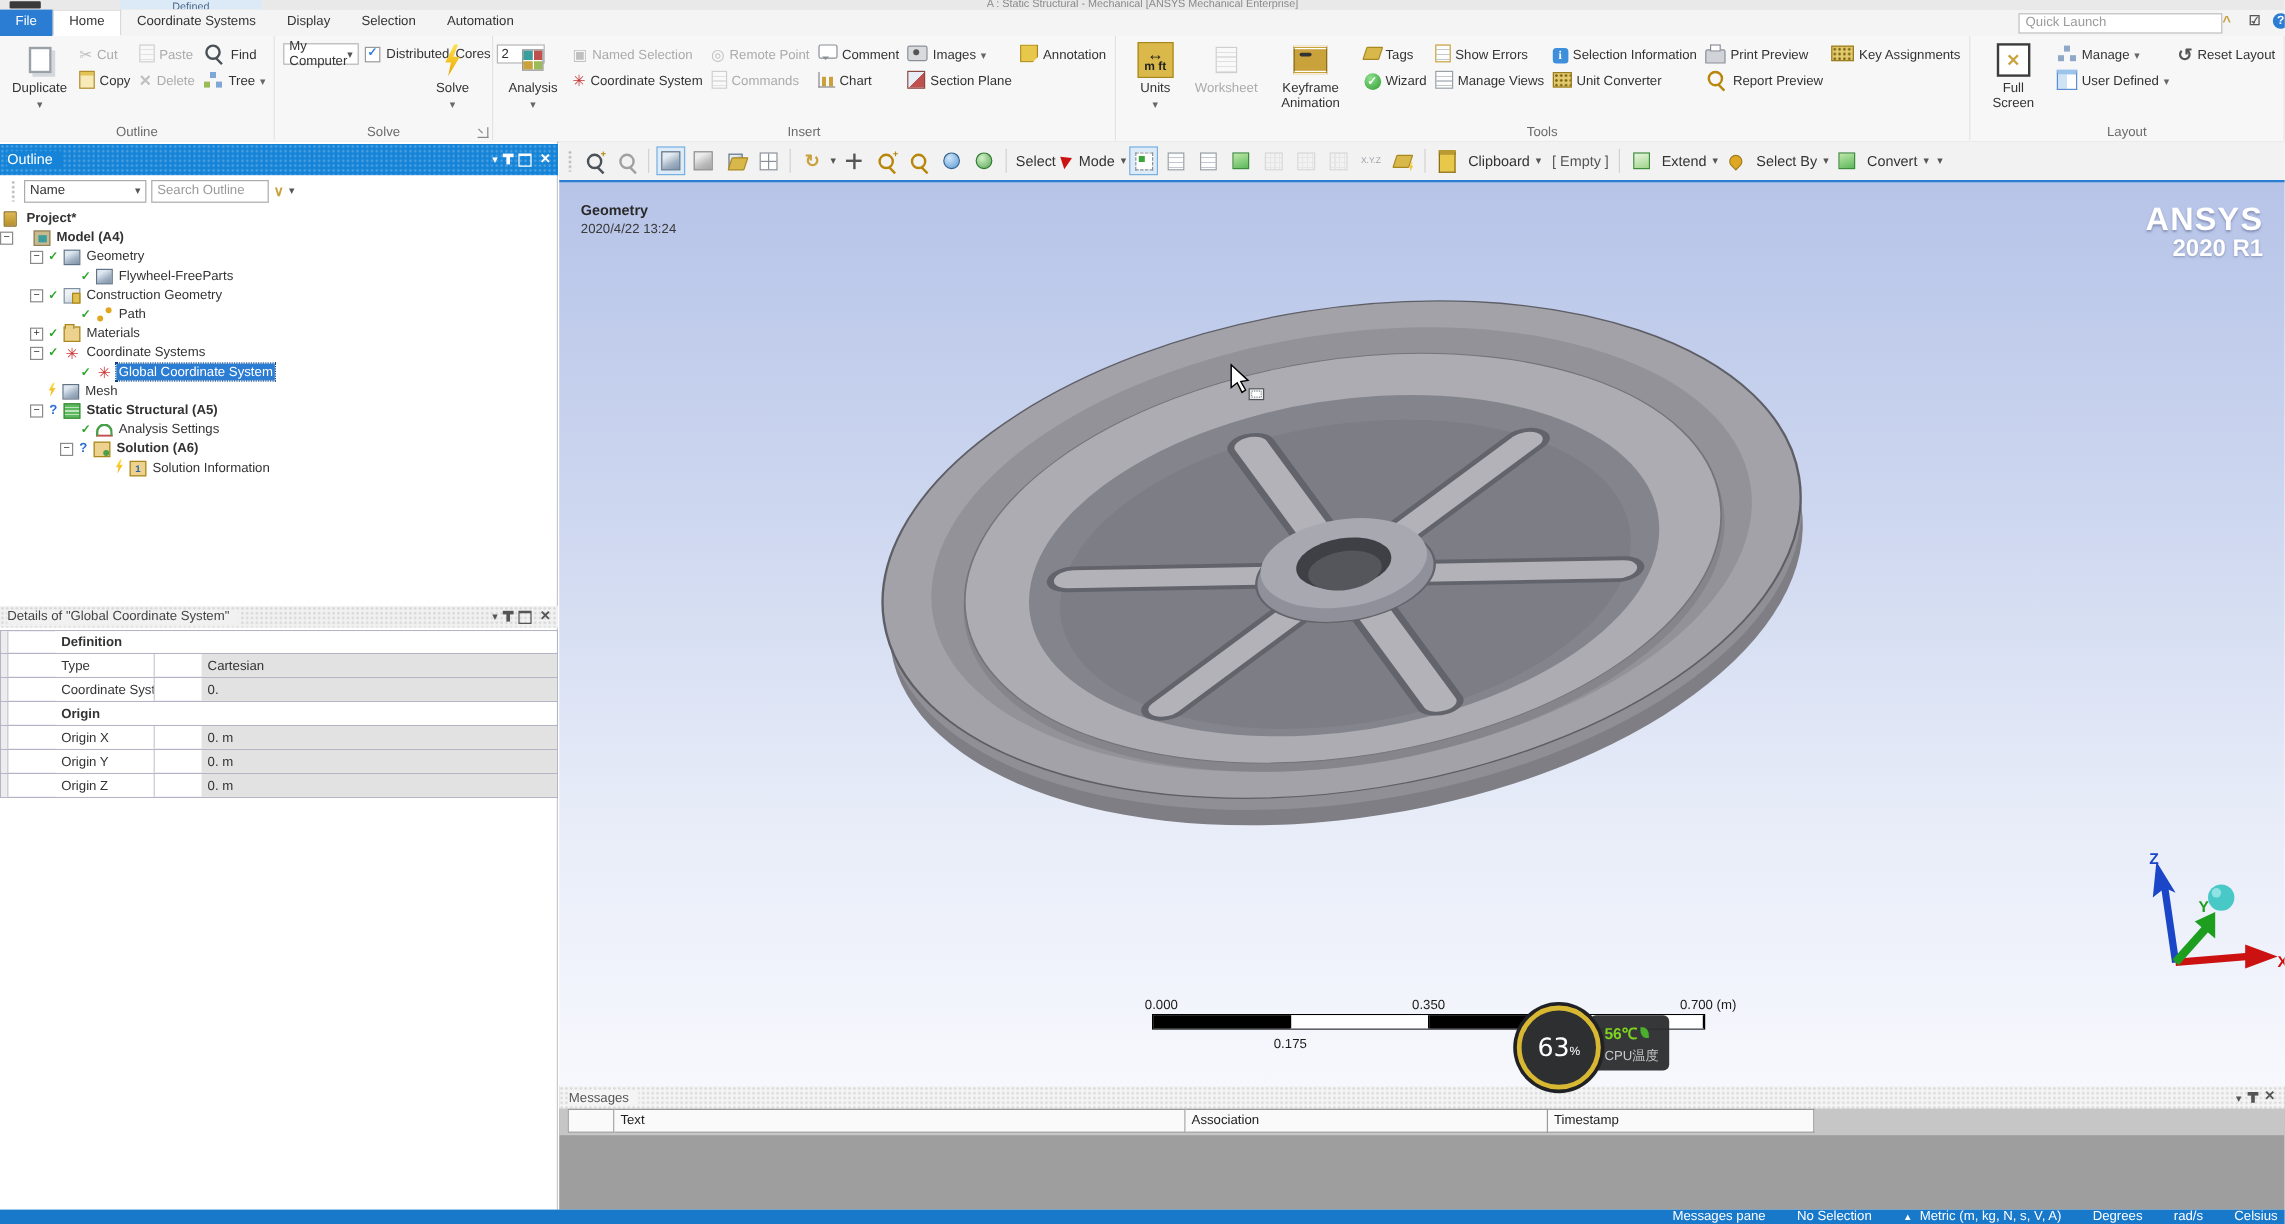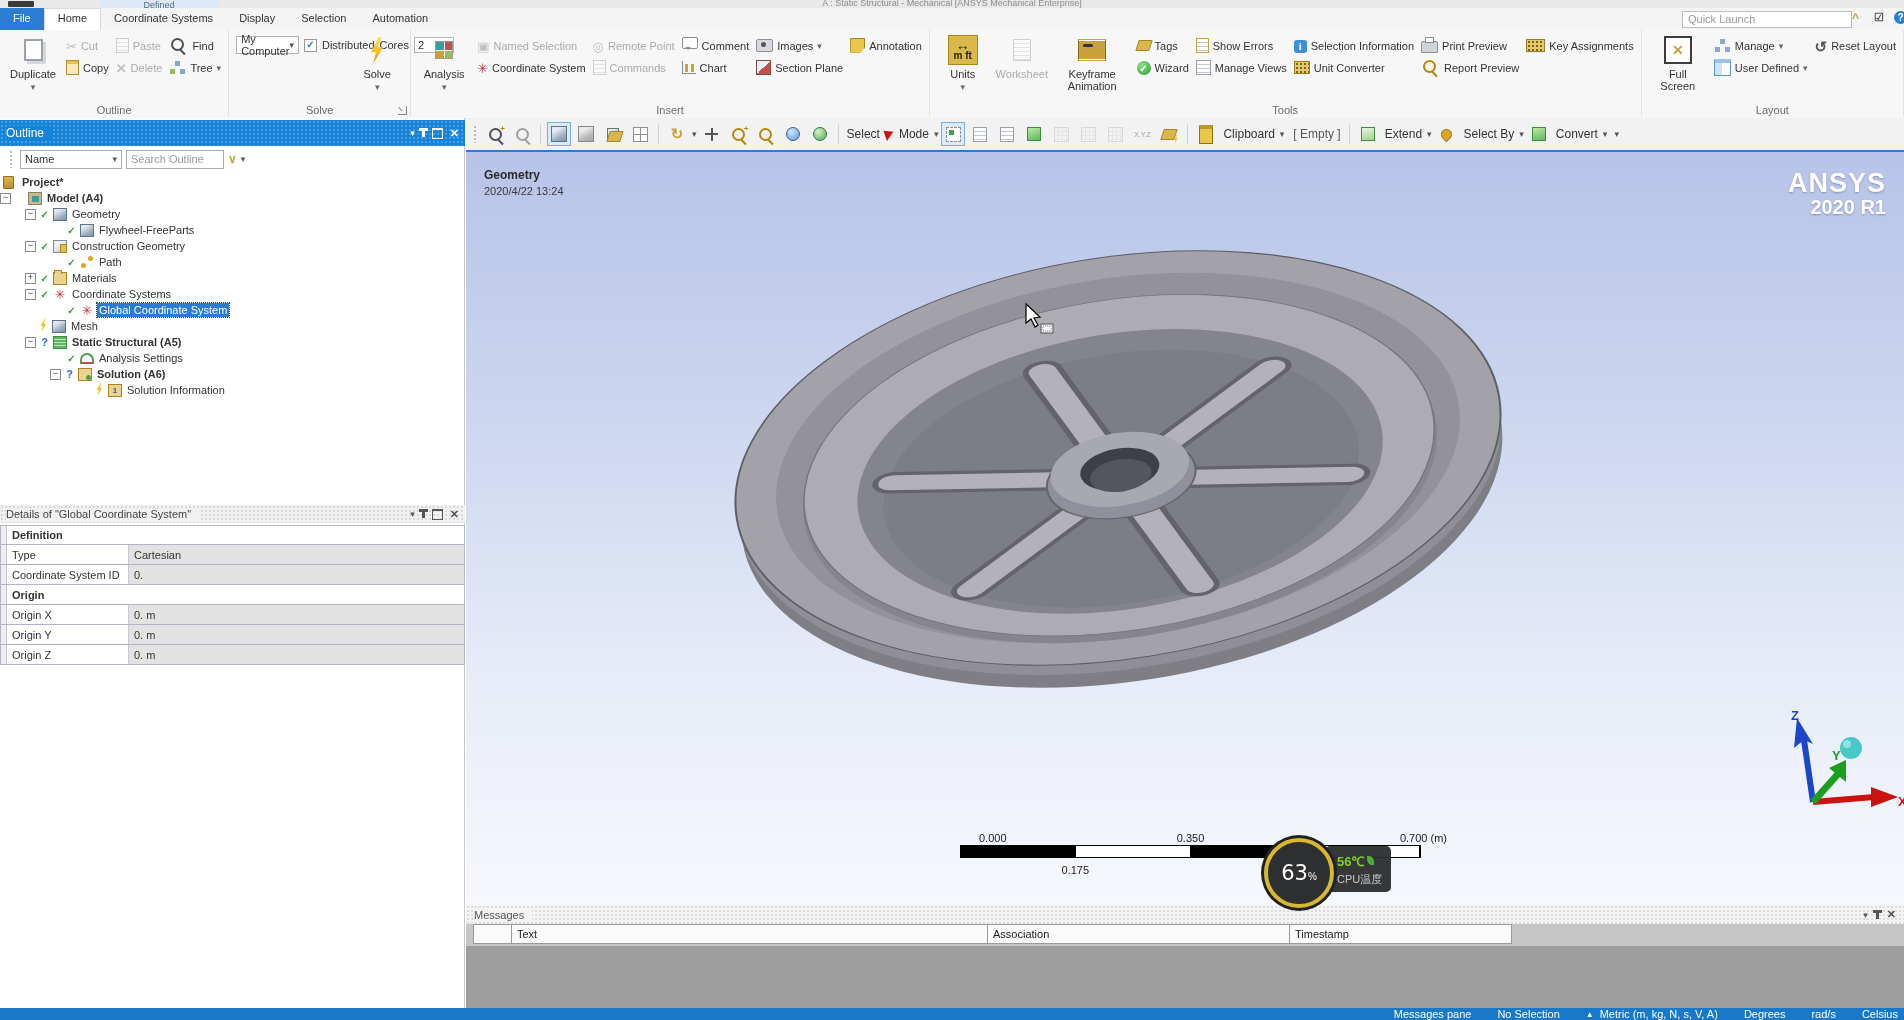--- a/index.html
+++ b/index.html
@@ -157,36 +157,36 @@
   .t-solution{background:#ecd28e;border:1px solid #a8871f;}
   .t-solution:after{content:"";position:absolute;right:0;bottom:0;width:5px;height:5px;border-radius:50%;background:#4aa04a;}
   .t-solinfo{background:#ecd28e;border:1px solid #a8871f;font-size:8px;color:#2b5fae;text-align:center;line-height:12px;font-weight:bold;}
   .tlabel{padding:0 2px;line-height:14px;}
   .trow.selected .tlabel{background:#2b7cd3;color:#fff;outline:1px dotted #10457e;}
   
   #details{position:absolute;left:0;top:407px;width:465px;}
   .drow{display:grid;grid-template-columns:6px 122px 1fr;height:20px;border-bottom:1px solid #b4b4c4;border-left:1px solid #b4b4c4;border-right:1px solid #b4b4c4;box-sizing:border-box;}
   .drow:first-child{border-top:1px solid #b4b4c4;}
   .dgut{background:#ededed;border-right:1px solid #c8c8d4;}
-  .dcell{display:flex;align-items:center;padding:0 5px;font-size:11px;overflow:hidden;white-space:nowrap;}
+  .dcell{display:flex;align-items:center;padding:0 5px;font-size:11px;overflow:hidden;white-space:nowrap;margin-left:39px;}
   .dlab{background:#fff;border-right:1px solid #c8c8d4;}
   .dval{background:#e2e2e2;}
   .dsec{grid-column:2/4;background:#fff;font-weight:bold;}
   
   #viewport{position:absolute;left:466px;top:150px;width:1438px;height:755px;border-top:2px solid #2b7cd3;box-sizing:border-box;
      background:linear-gradient(#b7c4e8 0%,#ccd6ef 35%,#e7ecf8 70%,#f7f8fd 100%);overflow:hidden;}
   #vp-label{position:absolute;left:18px;top:16px;font-weight:bold;font-size:12px;color:#2a2a2a;}
   #vp-time{position:absolute;left:18px;top:33px;font-size:11px;color:#3a3a3a;}
   #brand{position:absolute;right:18px;top:18px;text-align:right;color:#fff;text-shadow:0 1px 2px rgba(90,100,140,.55);}
   #brand .b1{font-size:27px;font-weight:bold;letter-spacing:1px;line-height:26px;}
   #brand .b2{font-size:20px;font-weight:bold;}
   
   #ruler{position:absolute;left:494px;top:680px;width:461px;height:44px;font-size:11px;color:#1a1a1a;}
   #ruler .ticks{position:relative;height:13px;}
-  #ruler .t0{position:absolute;left:-6px;margin-left:25px;}#ruler .t1{position:absolute;left:50%;transform:translateX(-50%);}#ruler .t2{position:absolute;right:-26px;}
+  #ruler .t0{position:absolute;left:-6px;}#ruler .t1{position:absolute;left:50%;transform:translateX(-50%);}#ruler .t2{position:absolute;right:-26px;}
   #ruler .bar{height:11px;border:1px solid #000;display:flex;}
   #ruler .bar span{flex:1;}
   #ruler .b1x{background:#000;}#ruler .b0x{background:#fff;border-left:1px solid #000;border-right:1px solid #000;}
   #ruler .mid{position:absolute;left:25%;transform:translateX(-50%);top:32px;text-align:right;}
   
   #cpu-pill{position:absolute;left:1325px;top:846px;width:66px;height:46px;background:rgba(42,44,46,.95);border-radius:5px;
      color:#ccc;display:flex;flex-direction:column;justify-content:center;padding-left:12px;box-sizing:border-box;z-index:6;}
   #cpu-pill .temp{color:#7ed321;font-size:13px;font-weight:bold;display:flex;align-items:center;gap:3px;}
   #cpu-pill .leaf{width:7px;height:9px;background:#4cae2e;border-radius:0 70% 0 70%;display:inline-block;}
   #cpu-pill .tlab{font-size:11px;color:#c8c8c8;margin-top:2px;}

